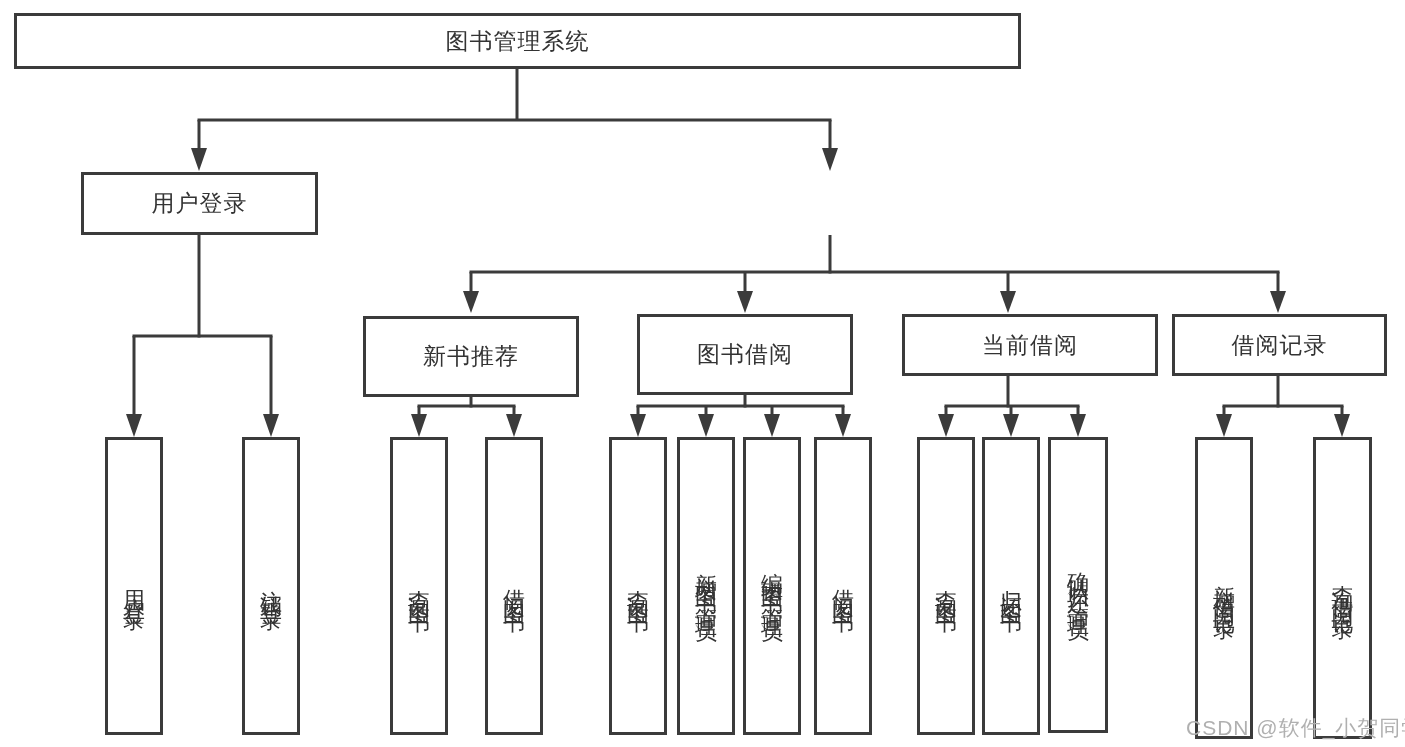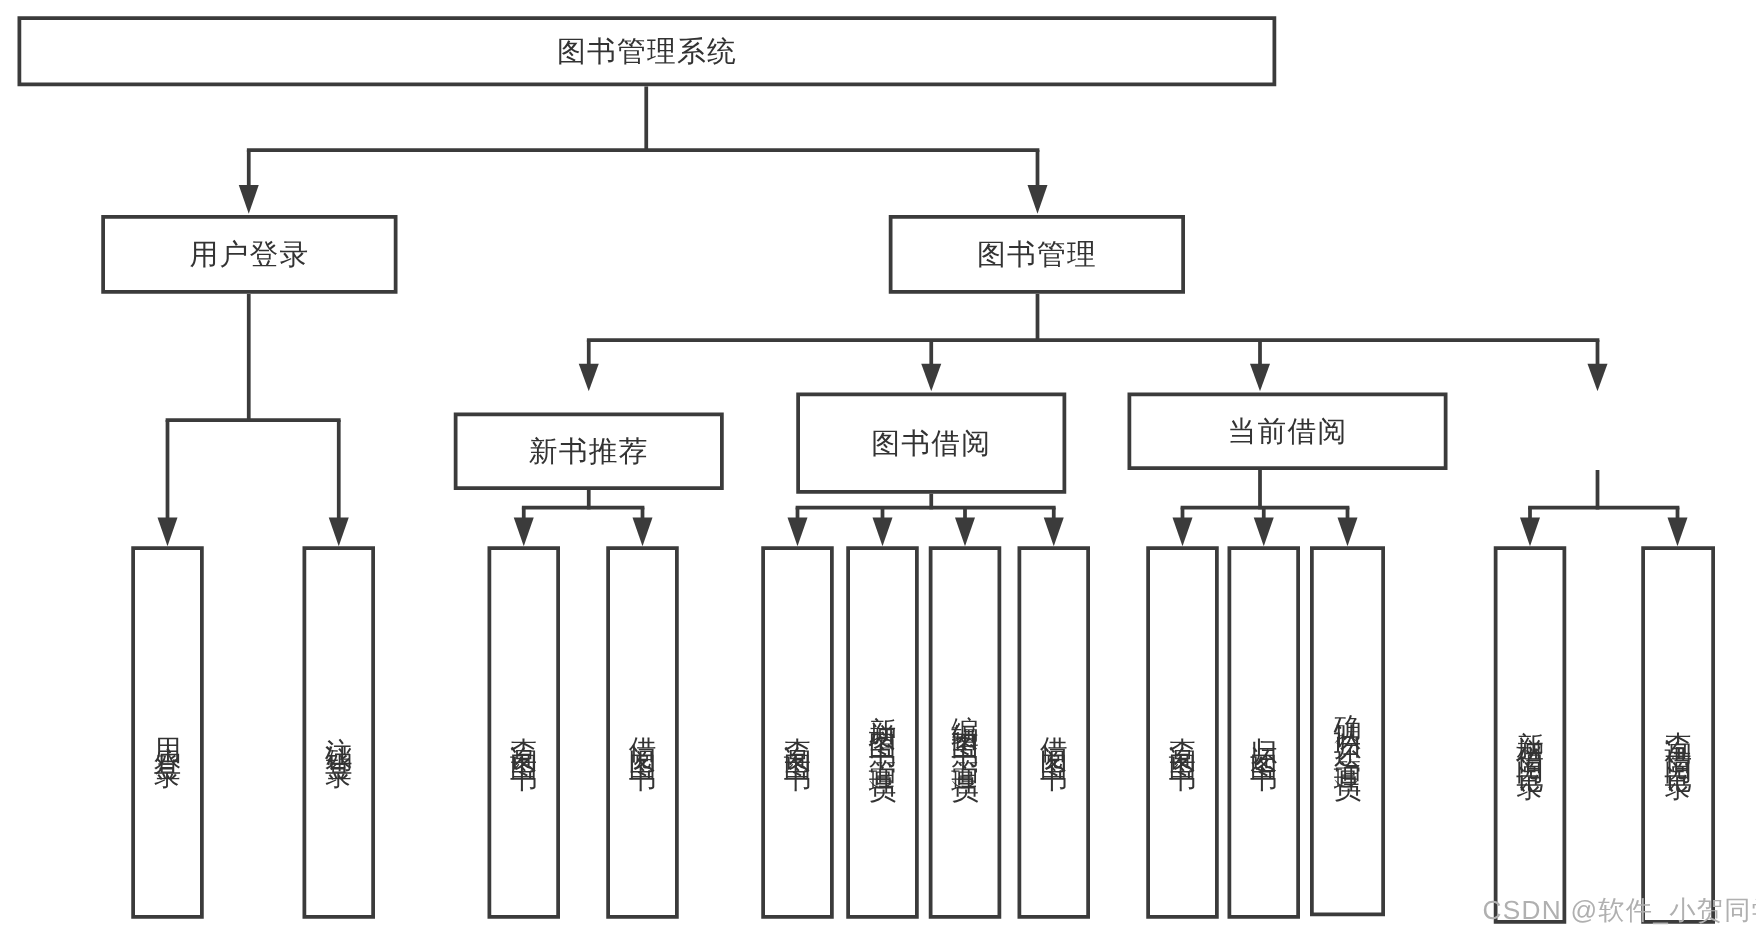--- a/index.html
+++ b/index.html
@@ -121,32 +121,32 @@
     </g>
   </svg>
 
   <div class="node" style="left:14px;top:13px;width:1007px;height:56px;">
     <span>图书管理系统</span>
   </div>
 
   <div class="node" style="left:81px;top:172px;width:237px;height:63px;">
     <span>用户登录</span>
   </div>
-  <div class="node" style="left:711px;top:172px;width:237px;height:63px;">
-    <span>图书管理</span>
-  </div>
 
-  <div class="node" style="left:363px;top:330px;width:216px;height:62px;">
+  <div class="node" style="left:363px;top:316px;width:216px;height:81px;">
     <span>新书推荐</span>
   </div>
   <div class="node" style="left:637px;top:314px;width:216px;height:81px;">
     <span>图书借阅</span>
   </div>
   <div class="node" style="left:902px;top:314px;width:256px;height:62px;">
     <span>当前借阅</span>
+  </div>
+  <div class="node" style="left:1172px;top:314px;width:215px;height:62px;">
+    <span>借阅记录</span>
   </div>
 
   <div class="node leaf" style="left:105px;top:437px;width:58px;height:298px;">
     <span>用户登录</span>
   </div>
   <div class="node leaf" style="left:242px;top:437px;width:58px;height:298px;">
     <span>注销登录</span>
   </div>
 
   <div class="node leaf" style="left:390px;top:437px;width:58px;height:298px;">

